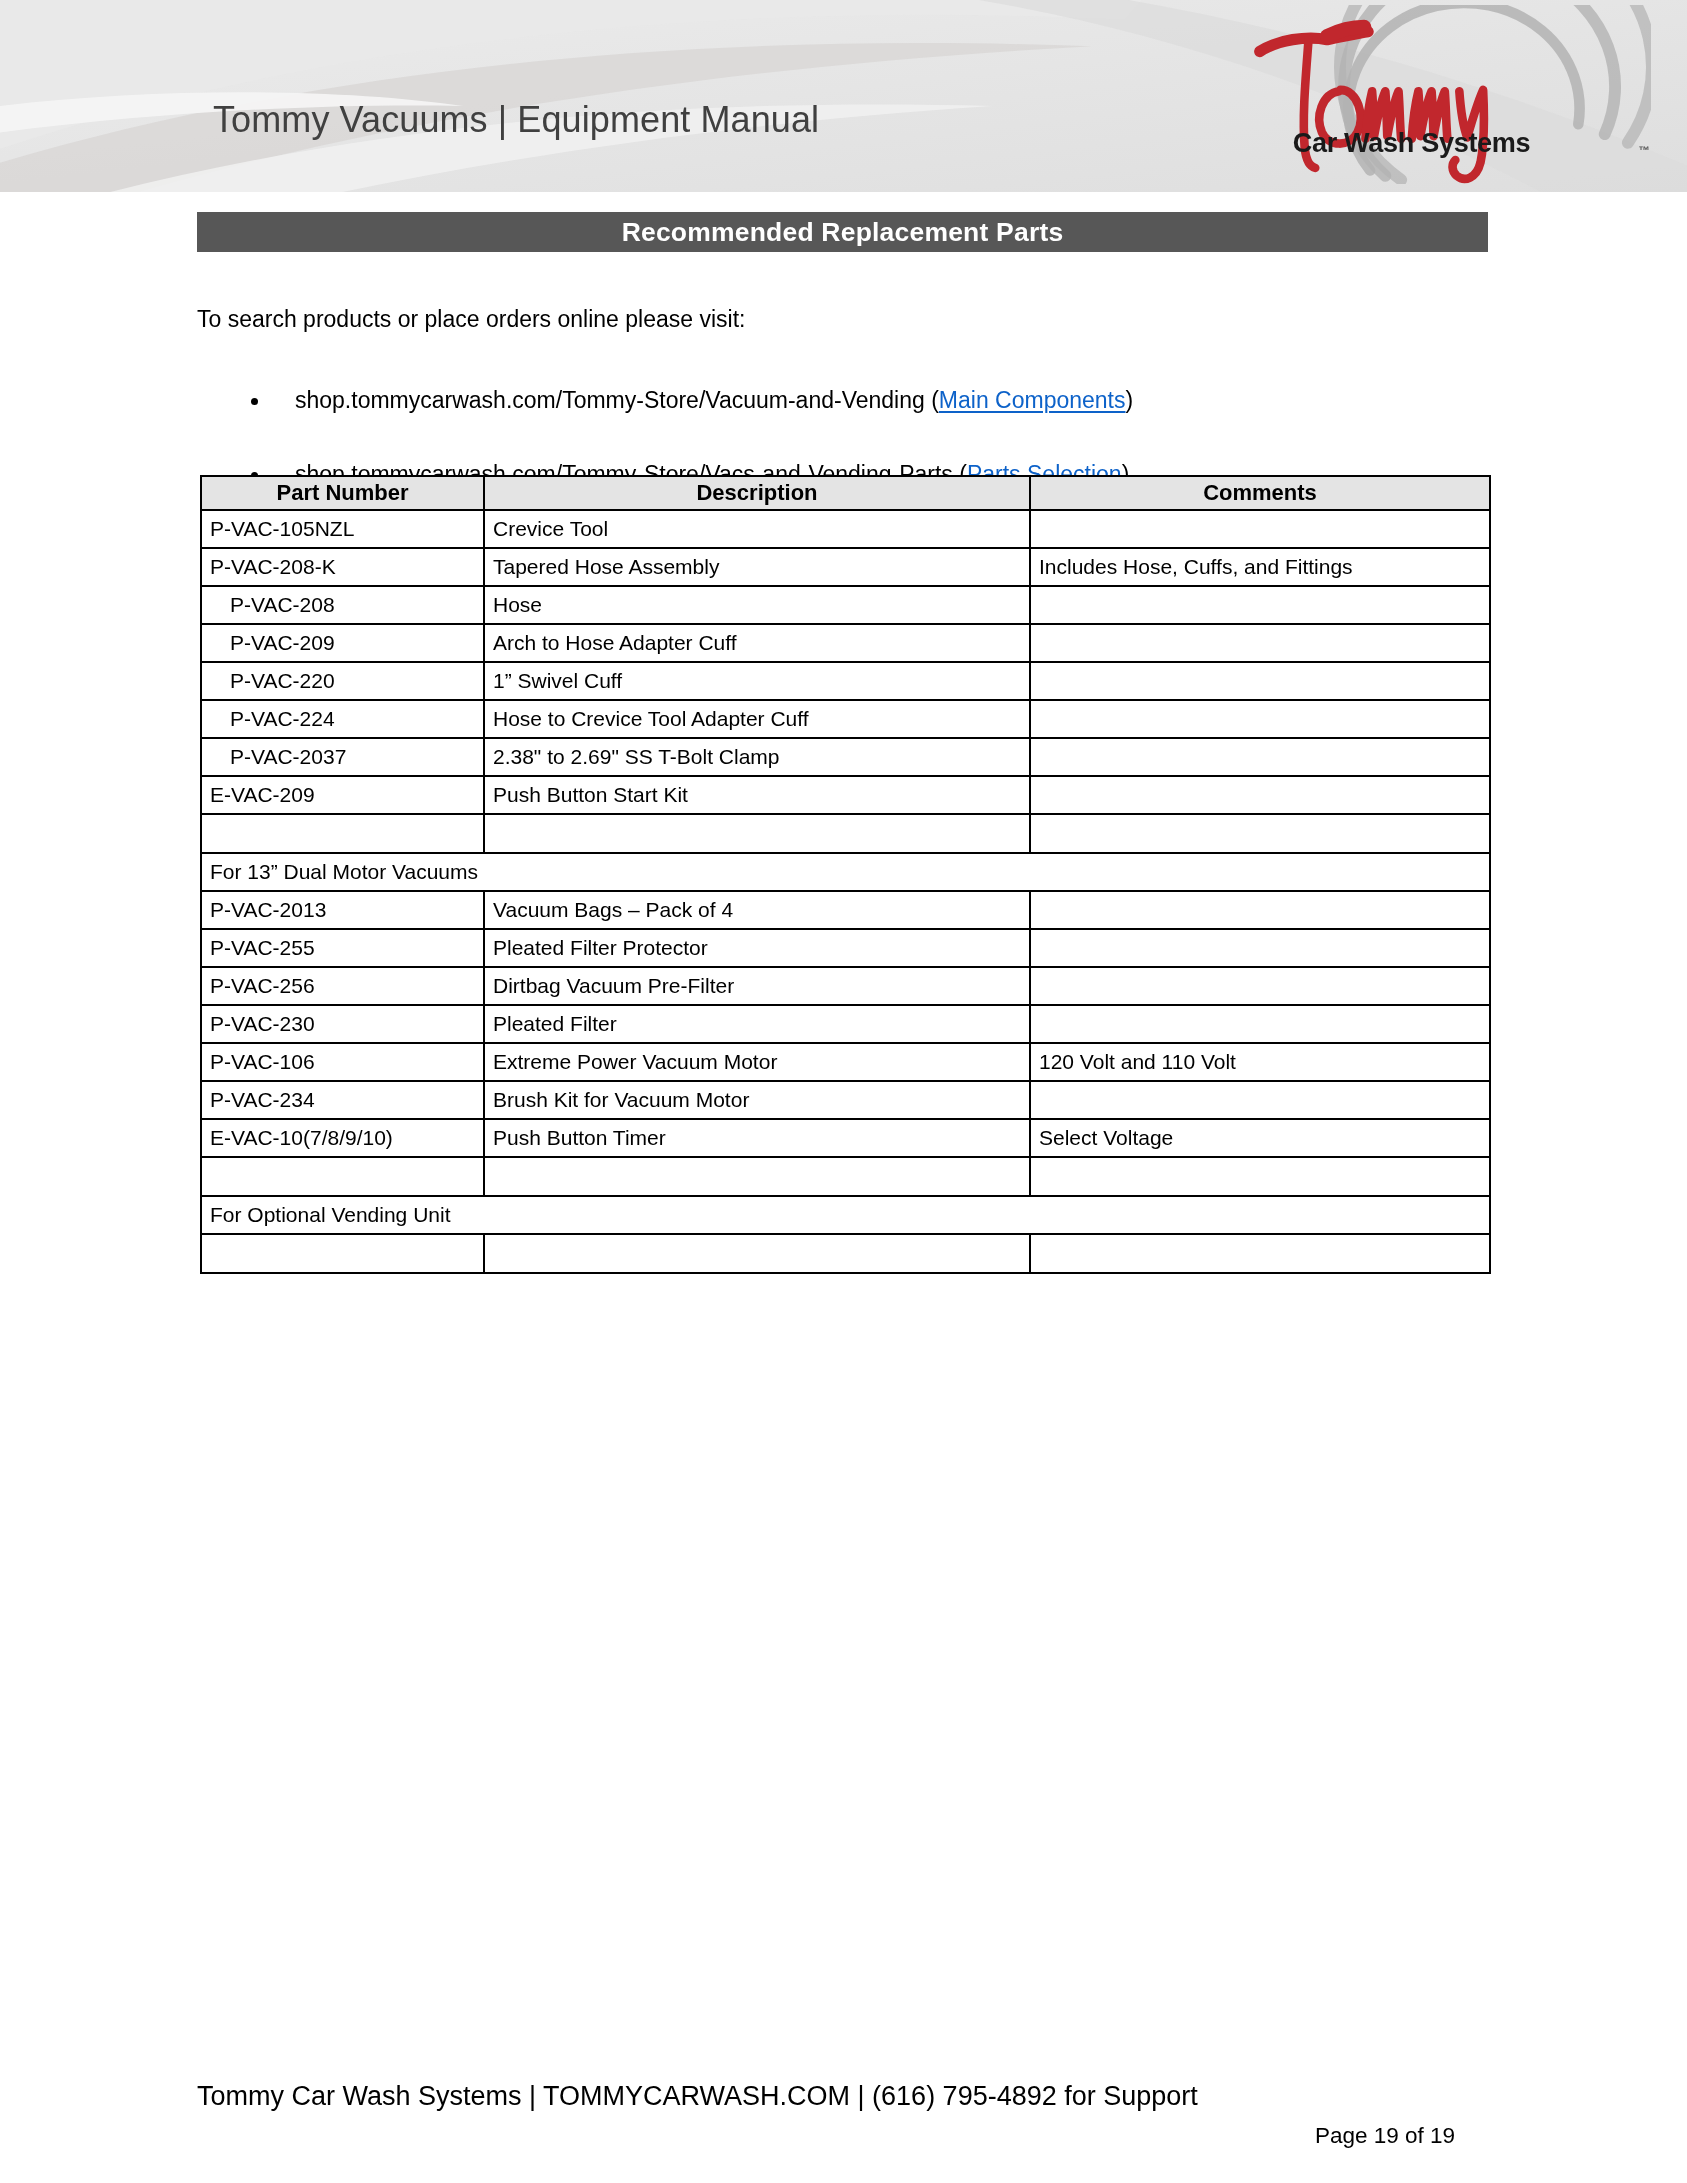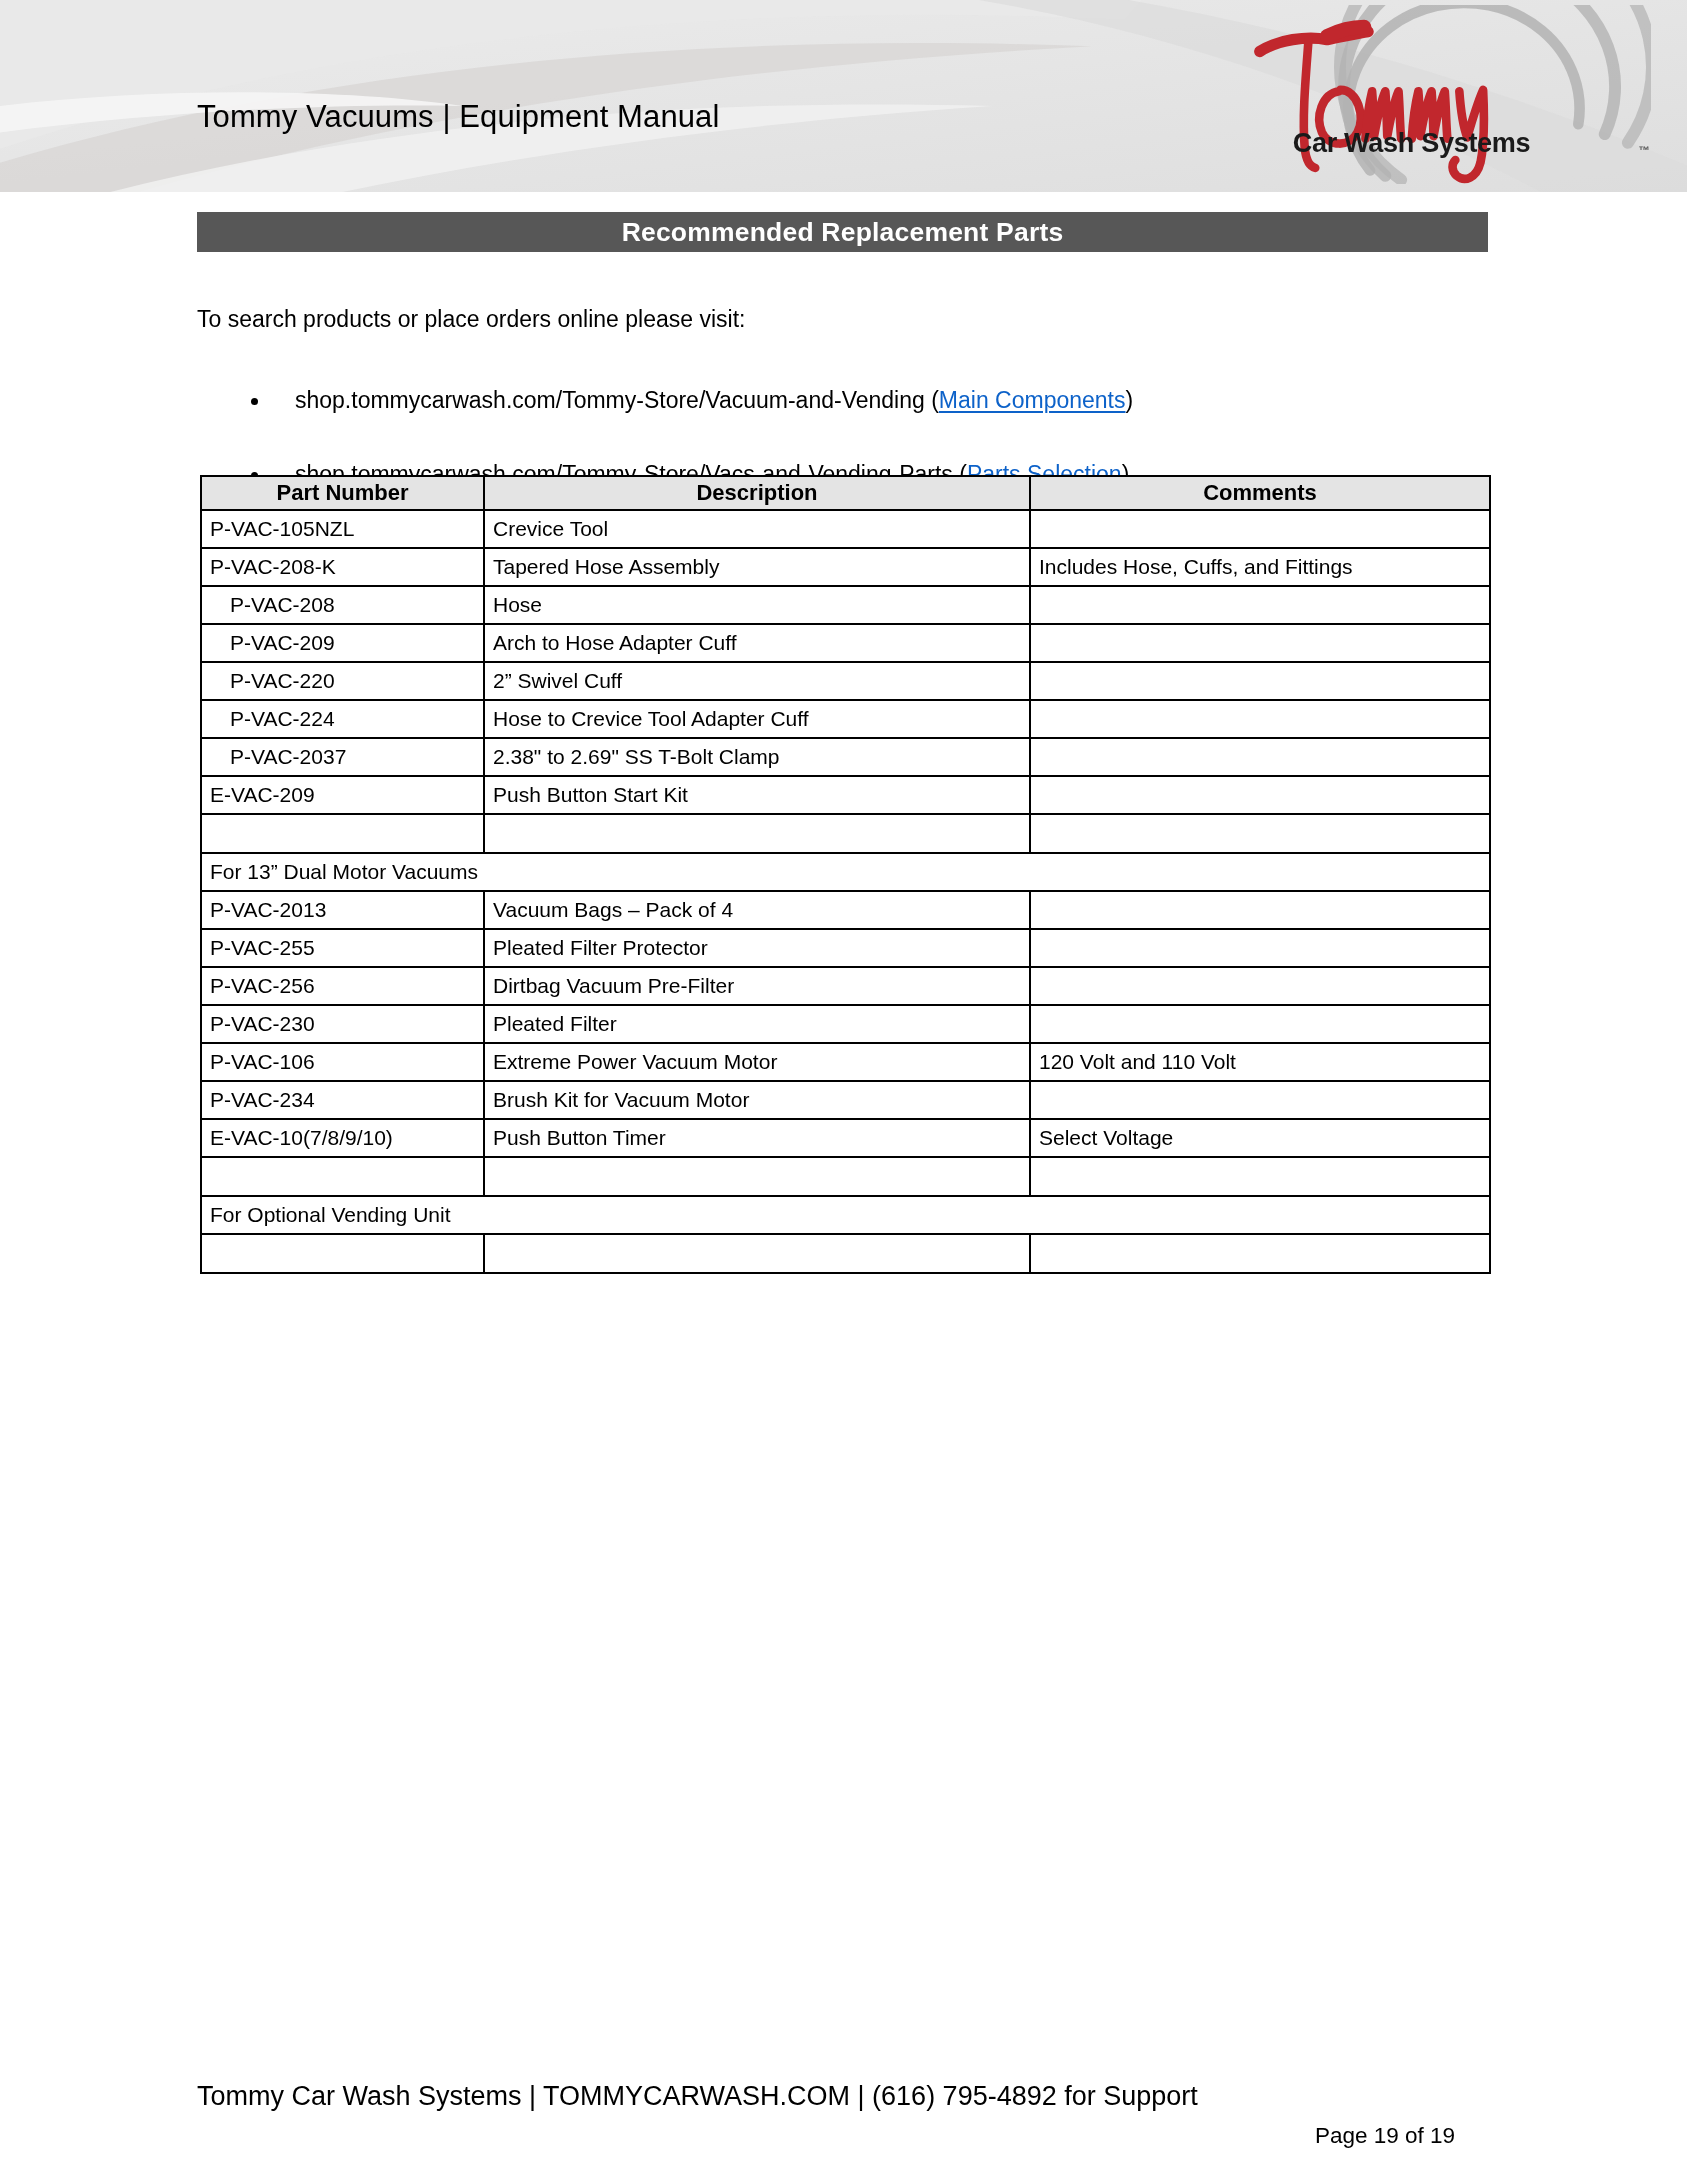--- a/index.html
+++ b/index.html
@@ -27,25 +27,25 @@
   }
   .header-band svg.swooshes {
     position: absolute;
     left: 0; top: 0;
     width: 1687px;
     height: 192px;
     display: block;
   }
   .header-title {
     position: absolute;
-    left: 197px;
+    left: 213px;
     top: 99px;
-    font-size: 31px;
+    font-size: 36px;
     font-weight: 400;
-    color: #000000;
+    color: #404040;
     letter-spacing: 0.1px;
     white-space: nowrap;
     z-index: 5;
   }
 
   
   .logo {
     position: absolute;
     right: 36px;
     top: 5.3px;
@@ -264,21 +264,21 @@
         <td>Hose</td>
         <td></td>
       </tr>
       <tr>
         <td class="indent">P-VAC-209</td>
         <td>Arch to Hose Adapter Cuff</td>
         <td></td>
       </tr>
       <tr>
         <td class="indent">P-VAC-220</td>
-        <td>2” Swivel Cuff</td>
+        <td>1” Swivel Cuff</td>
         <td></td>
       </tr>
       <tr>
         <td class="indent">P-VAC-224</td>
         <td>Hose to Crevice Tool Adapter Cuff</td>
         <td></td>
       </tr>
       <tr>
         <td class="indent">P-VAC-2037</td>
         <td>2.38" to 2.69" SS T-Bolt Clamp</td>

